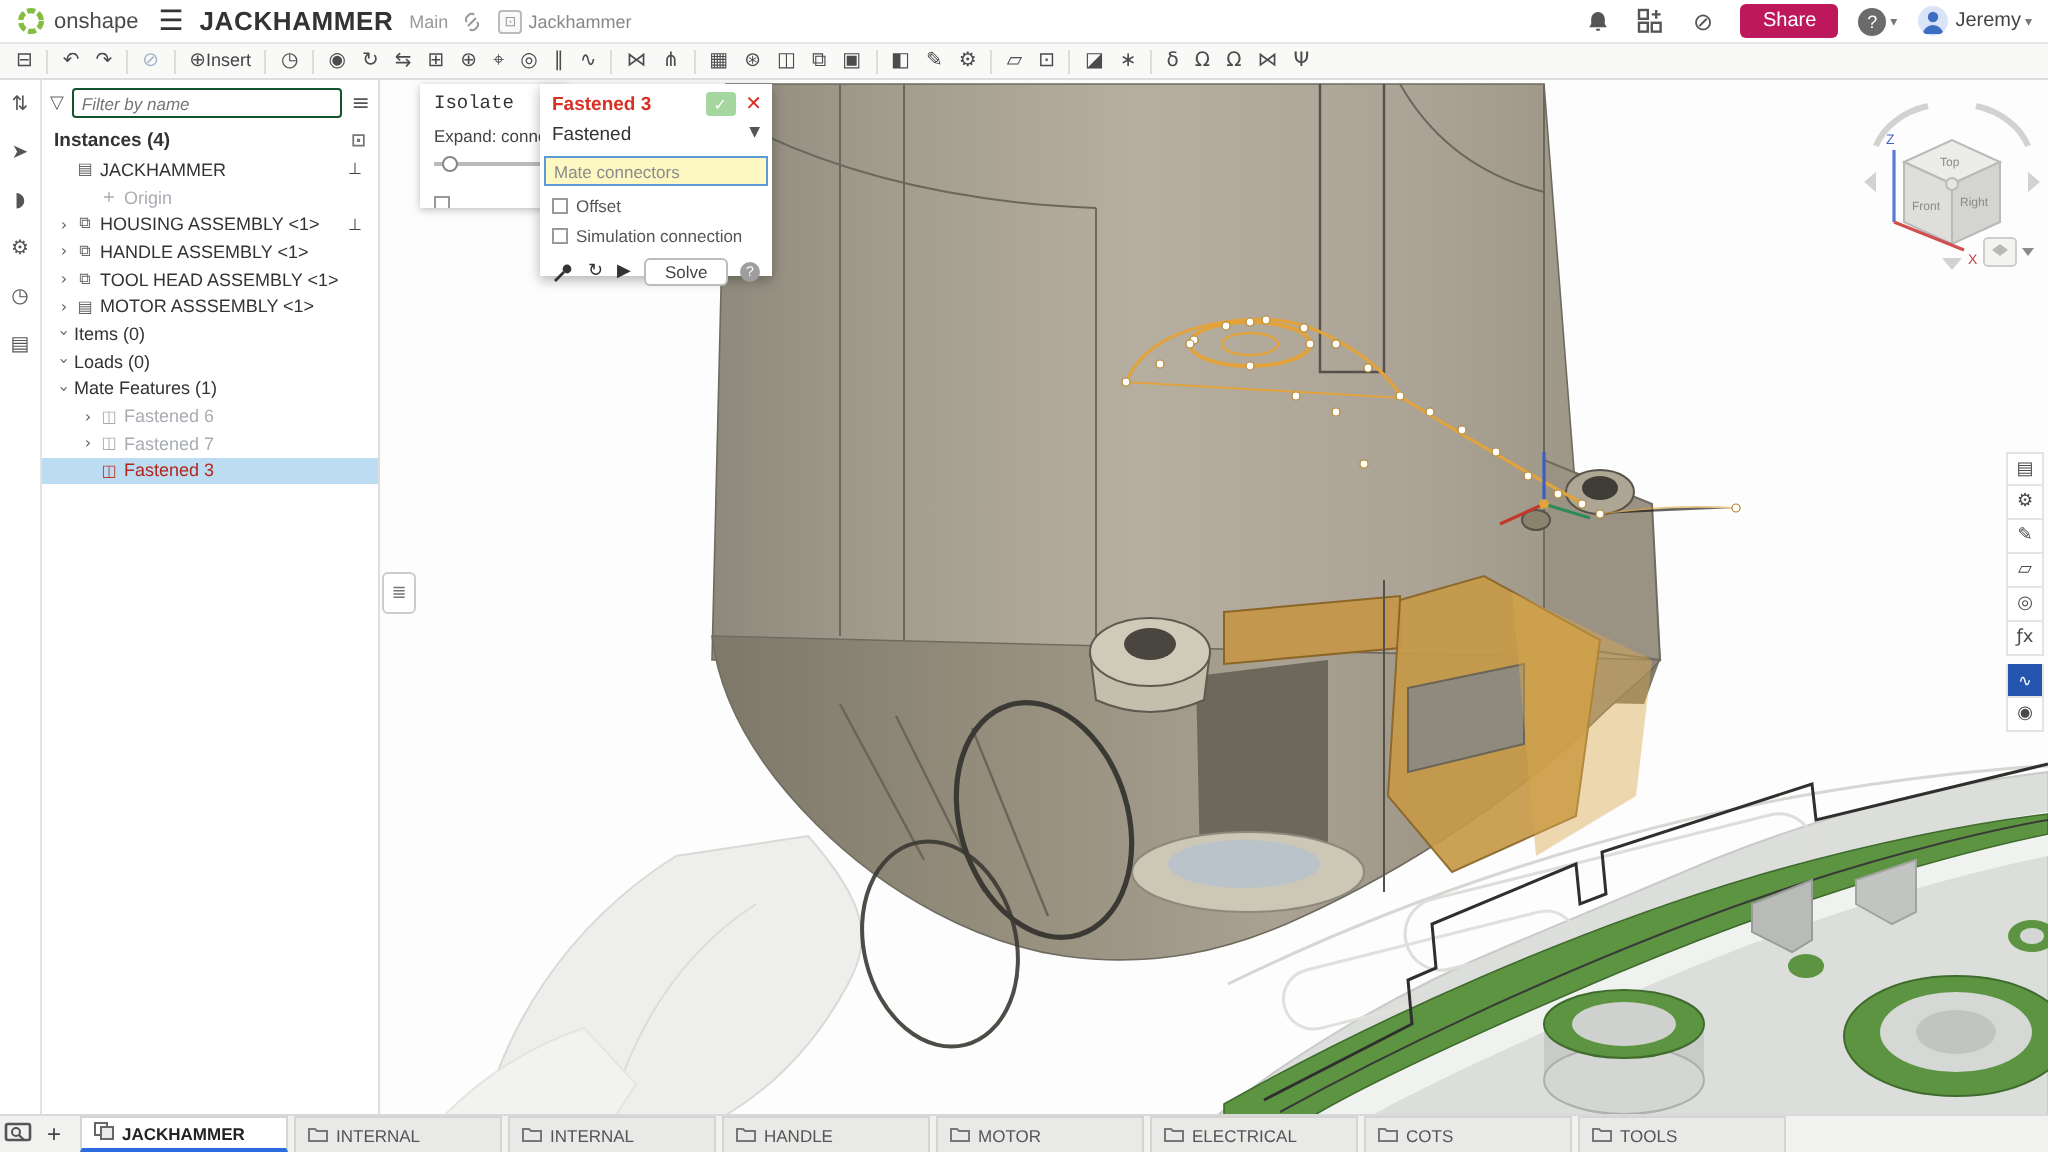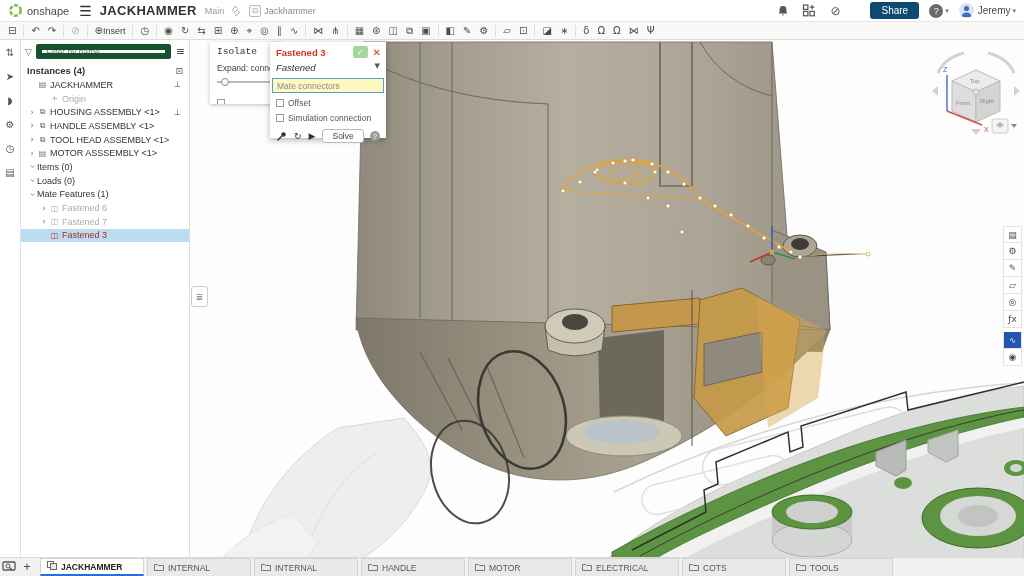--- a/index.html
+++ b/index.html
@@ -12,22 +12,22 @@
     border-bottom:1px solid #e6e6e6; display:flex; align-items:center; padding:0 8px; z-index:30; }
   #topbar .logo-text { font-size:11px; color:#4a4a4a; margin:0 10px 0 4px; }
   #topbar .burger { font-size:14px; color:#333; font-weight:bold; margin-right:8px; cursor:pointer; }
   #topbar .doc-title { font-size:13px; font-weight:bold; color:#333; letter-spacing:.3px; }
   #topbar .ws { font-size:9px; color:#999; margin-left:8px; }
   #topbar .chip { display:flex; align-items:center; margin-left:8px; font-size:9px; color:#888; }
   #topbar .chip .chip-ic { width:12px; height:12px; border:1px solid #bbb; border-radius:2px;
     font-size:7px; color:#999; display:flex; align-items:center; justify-content:center; margin-right:3px; background:#fafafa;}
   #topbar .spacer { flex:1; }
   .tb-ic { width:18px; text-align:center; color:#555; font-size:11px; margin-left:8px; cursor:pointer; }
-  #share-btn { background:#0c4a6e; color:#fff; font-size:10px; border-radius:3px; padding:3px 11px;
-    margin-left:26px; cursor:pointer; }
+  #share-btn { background:#be185d; color:#fff; font-size:10px; border-radius:3px; padding:3px 11px;
+    margin-left:10px; cursor:pointer; }
   #help-circle { width:14px; height:14px; border-radius:50%; background:#6b6b6b; color:#fff;
     font-size:9px; display:flex; align-items:center; justify-content:center; margin-left:10px; cursor:pointer;}
   .caret { font-size:7px; color:#777; margin-left:2px; }
   #avatar { width:15px; height:15px; border-radius:50%; background:#d9e5f7; margin-left:10px; overflow:hidden; cursor:pointer;}
   #user-name { font-size:10px; color:#444; margin-left:4px; cursor:pointer;}
 
   
   #toolbar { position:absolute; left:0; top:22px; width:1024px; height:18px; background:#f9f9f8;
     border-bottom:1px solid #ddd; display:flex; align-items:center; padding:0 4px; z-index:29; }
   .tbi { font-size:10px; color:#4c4c4c; padding:0 4px; cursor:pointer; line-height:17px; }
@@ -39,21 +39,21 @@
   #leftstrip { position:absolute; left:0; top:40px; width:21px; height:517px; background:#fff;
     border-right:1px solid #e3e3e3; z-index:20; display:flex; flex-direction:column; align-items:center; padding-top:4px;}
   #leftstrip .lsi { width:17px; height:17px; margin-bottom:7px; color:#555; font-size:10px;
     display:flex; align-items:center; justify-content:center; cursor:pointer; }
 
   
   #leftpanel { position:absolute; left:21px; top:40px; width:169px; height:517px; background:#fff;
     border-right:1px solid #ddd; z-index:20; font-size:9.5px; color:#333; }
   #filter-row { display:flex; align-items:center; padding:4px 4px 2px 4px; }
   #filter-funnel { color:#666; font-size:9px; margin-right:4px; cursor:pointer;}
-  #filter-input { flex:1; border:6px solid #14532d; border-radius:2px; height:15px; font-size:8.5px;
+  #filter-input { flex:1; border:1px solid #14532d; border-radius:2px; height:15px; font-size:8.5px;
     font-style:italic; color:#999; padding:0 4px; font-family:"Liberation Sans",sans-serif;}
   #filter-menu { color:#555; font-size:11px; margin-left:5px; cursor:pointer; }
   #instances-row { display:flex; align-items:center; padding:4px 6px 2px 6px; font-weight:bold; font-size:9.5px;}
   #instances-row .right-ic { margin-left:auto; color:#777; font-size:9px; cursor:pointer;}
   .trow { display:flex; align-items:center; height:13.7px; padding-left:6px; cursor:pointer; white-space:nowrap;}
   .trow .chev { width:10px; color:#666; font-size:8px; text-align:center; }
   .trow .chev.down { display:inline-block; transform:rotate(90deg); }
   .trow .ti { width:11px; font-size:8px; color:#666; text-align:center; margin-right:2px;}
   .trow .tl { font-size:9px; }
   .trow .trail { margin-left:auto; margin-right:8px; color:#444; font-size:8px; }
@@ -80,21 +80,21 @@
     margin-right:4px; vertical-align:-1px; cursor:pointer;}
 
   
   #mate-dialog { position:absolute; left:270px; top:42px; width:116px; height:96px; background:#fff;
     box-shadow:0 2px 6px rgba(0,0,0,.3); z-index:25; font-size:9px; }
   #mate-dialog .hd { display:flex; align-items:center; padding:4px 5px 2px 6px; }
   #mate-dialog .hd .ttl { color:#d93025; font-weight:bold; font-size:9.5px; flex:1;}
   #mate-dialog .okbtn { width:15px; height:12px; background:#a5d6a0; border-radius:2px; color:#fff;
     font-size:8px; display:flex; align-items:center; justify-content:center; margin-right:5px; cursor:pointer;}
   #mate-dialog .xbtn { color:#d93025; font-size:10px; font-weight:bold; cursor:pointer;}
-  #mate-dialog .typ { display:flex; align-items:flex-start; padding:2px 6px; color:#333; font-size:9.5px;font-style:italic;}
+  #mate-dialog .typ { display:flex; align-items:flex-start; padding:2px 6px; color:#333; font-size:9.5px;}
   #mate-dialog .typ .dc { margin-left:auto; color:#555; font-size:7px; cursor:pointer;}
   #mc-box { margin:3px 2px 0 2px; border:1.5px solid #5b9bd5; background:#fef9c3; height:15px;
     display:flex; align-items:center; padding:0 4px; }
   #mc-box span { color:#8a8a8a; font-size:8.5px; }
   #mate-dialog .cbrow { padding:5px 6px 0 6px; color:#555; font-size:8.5px; white-space:nowrap;}
   #mate-dialog .ft { display:flex; align-items:center; padding:6px 6px 0 6px; }
   #mate-dialog .ft .fi { color:#333; font-size:9px; margin-right:7px; cursor:pointer;}
   #solve-btn { border:1px solid #bbb; border-radius:3px; background:#fff; font-size:8.5px; color:#444;
     padding:1px 9px; cursor:pointer; font-family:"Liberation Sans",sans-serif;}
   #mate-dialog .q { margin-left:auto; width:10px; height:10px; border-radius:50%; background:#9e9e9e;

